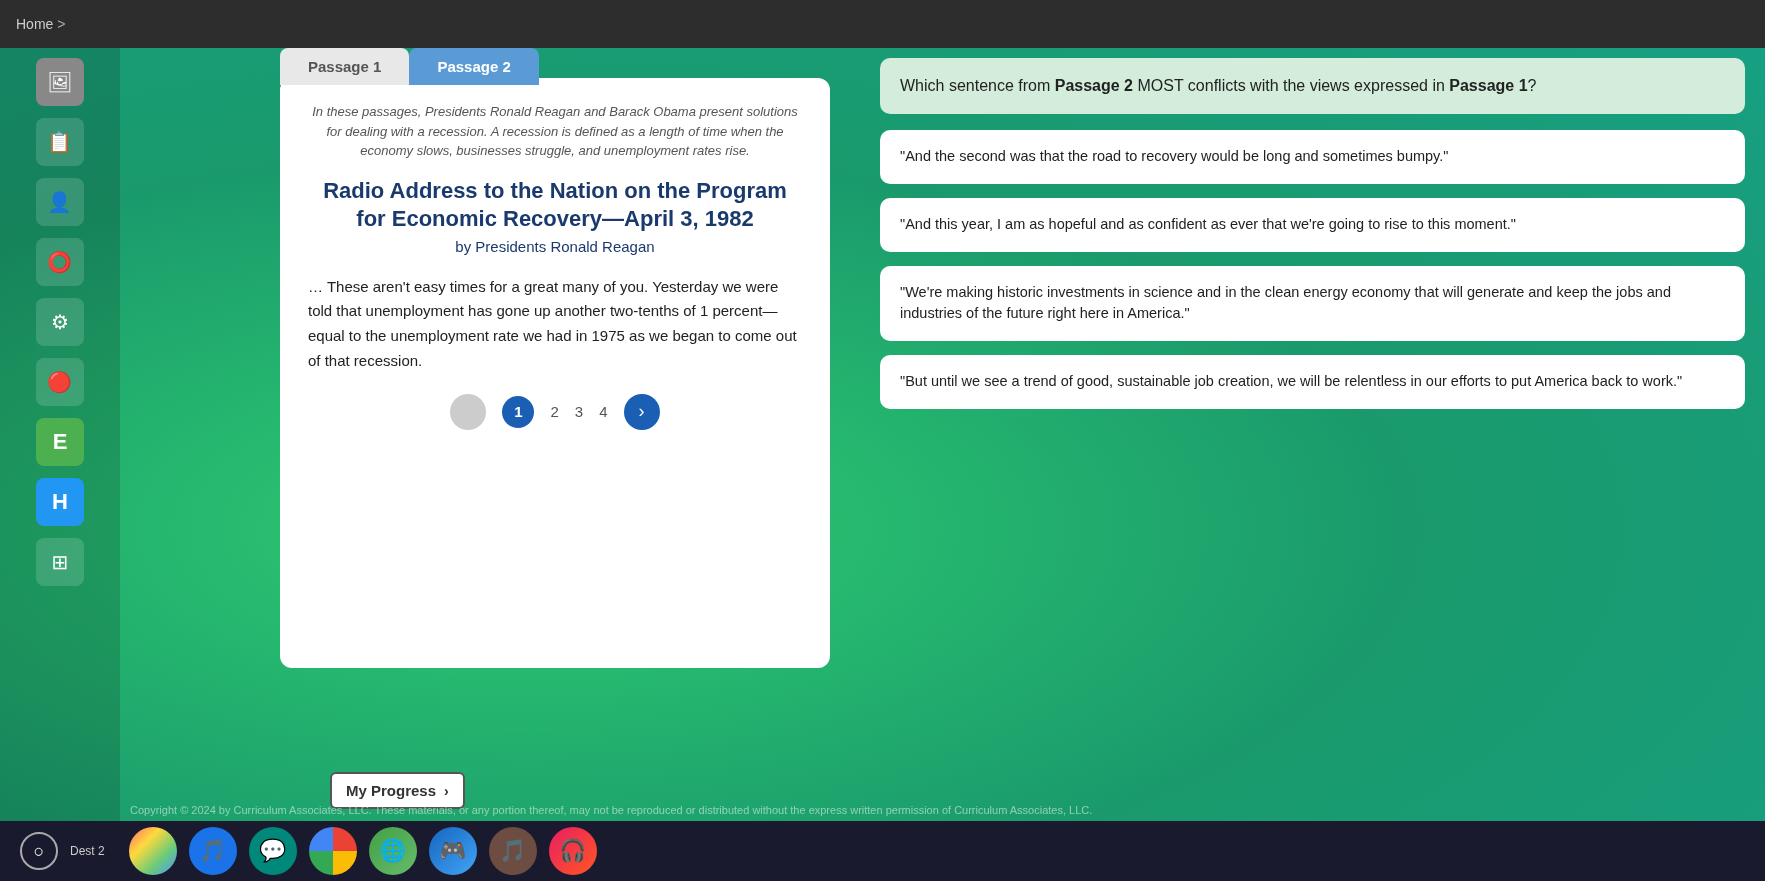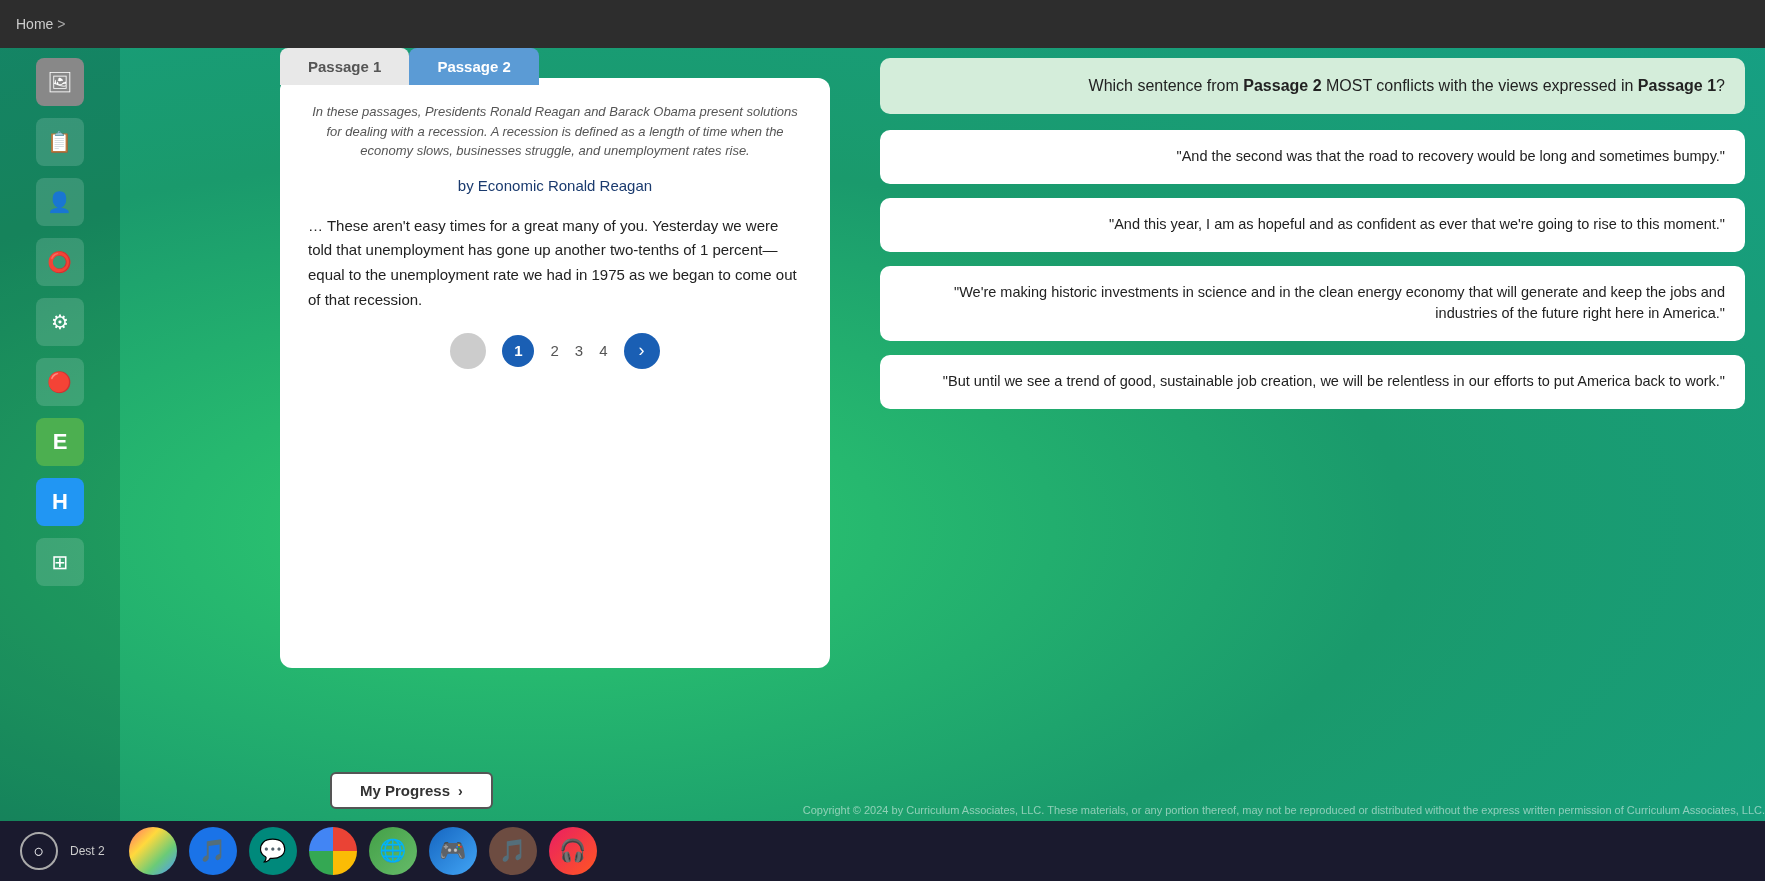--- a/index.html
+++ b/index.html
@@ -190,21 +190,21 @@
     }
 
     
     .my-progress-btn {
       position: absolute;
       bottom: 72px;
       left: 330px;
       background: white;
       border: 2px solid #555;
       border-radius: 6px;
-      padding: 8px 28px;
+      padding: 8px 14px;
       font-size: 15px;
       font-weight: bold;
       color: #333;
       cursor: pointer;
       display: flex;
       align-items: center;
       gap: 8px;
     }
     .my-progress-btn .arrow {
       color: #333;
@@ -212,21 +212,20 @@
     }
 
     
     .question-panel {
       flex: 1;
       margin-left: 30px;
       margin-top: 0;
       padding: 10px 20px;
       display: flex;
       flex-direction: column;
-      text-align: right;
     }
 
     
     .question-header {
       background: #d4edda;
       border-radius: 10px;
       padding: 16px 20px;
       margin-bottom: 16px;
       position: relative;
     }
@@ -337,21 +336,22 @@
   <div class="sidebar-icon">🔴</div>
   <div class="sidebar-icon" style="background:#4CAF50;font-weight:bold;font-size:22px;">E</div>
   <div class="sidebar-icon" style="background:#2196F3;font-weight:bold;font-size:22px;">H</div>
   <div class="sidebar-icon">⊞</div>
 </div>
 
 <div class="main-content">
 
   <div class="passage-panel">
     <p class="passage-intro">In these passages, Presidents Ronald Reagan and Barack Obama present solutions for dealing with a recession. A recession is defined as a length of time when the economy slows, businesses struggle, and unemployment rates rise.</p>
-    <p class="passage-author">by Economic Ronald Reagan</p>
+    <h2 class="passage-title">Radio Address to the Nation on the Program for Economic Recovery—April 3, 1982</h2>
+    <p class="passage-author">by Presidents Ronald Reagan</p>
     <p class="passage-text">… These aren't easy times for a great many of you. Yesterday we were told that unemployment has gone up another two-tenths of 1 percent—equal to the unemployment rate we had in 1975 as we began to come out of that recession.</p>
 
     <div class="pagination">
       <div class="page-prev"></div>
       <span class="page-num active">1</span>
       <span class="page-num">2</span>
       <span class="page-num">3</span>
       <span class="page-num">4</span>
       <div class="page-next">›</div>
     </div>
@@ -386,15 +386,15 @@
   <div class="taskbar-app" style="background:linear-gradient(135deg,#ff6b6b,#ffd93d,#6bcb77,#4d96ff);border-radius:50%;"></div>
   <div class="taskbar-app blue">🎵</div>
   <div class="taskbar-app teal">💬</div>
   <div class="taskbar-app" style="background:conic-gradient(#ea4335 0deg 90deg, #fbbc05 90deg 180deg, #34a853 180deg 270deg, #4285f4 270deg 360deg);border-radius:50%;width:48px;height:48px;"></div>
   <div class="taskbar-app" style="background:linear-gradient(135deg,#43a047,#66bb6a);border-radius:50%;">🌐</div>
   <div class="taskbar-app" style="background:linear-gradient(135deg,#1565c0,#42a5f5);border-radius:50%;">🎮</div>
   <div class="taskbar-app brown">🎵</div>
   <div class="taskbar-app" style="background:linear-gradient(135deg,#e91e63,#ff5722);border-radius:50%;">🎧</div>
 </div>
 
-<div style="position:absolute;bottom:65px;left:130px;right:0;text-align:right;font-size:11px;color:rgba(255,255,255,0.5);margin-top:36px;">
+<div style="position:absolute;bottom:65px;left:130px;right:0;text-align:left;font-size:11px;color:rgba(255,255,255,0.5);margin-top:36px;">
   Copyright © 2024 by Curriculum Associates, LLC. These materials, or any portion thereof, may not be reproduced or distributed without the express written permission of Curriculum Associates, LLC.
 </div>
 
 </body></html>

